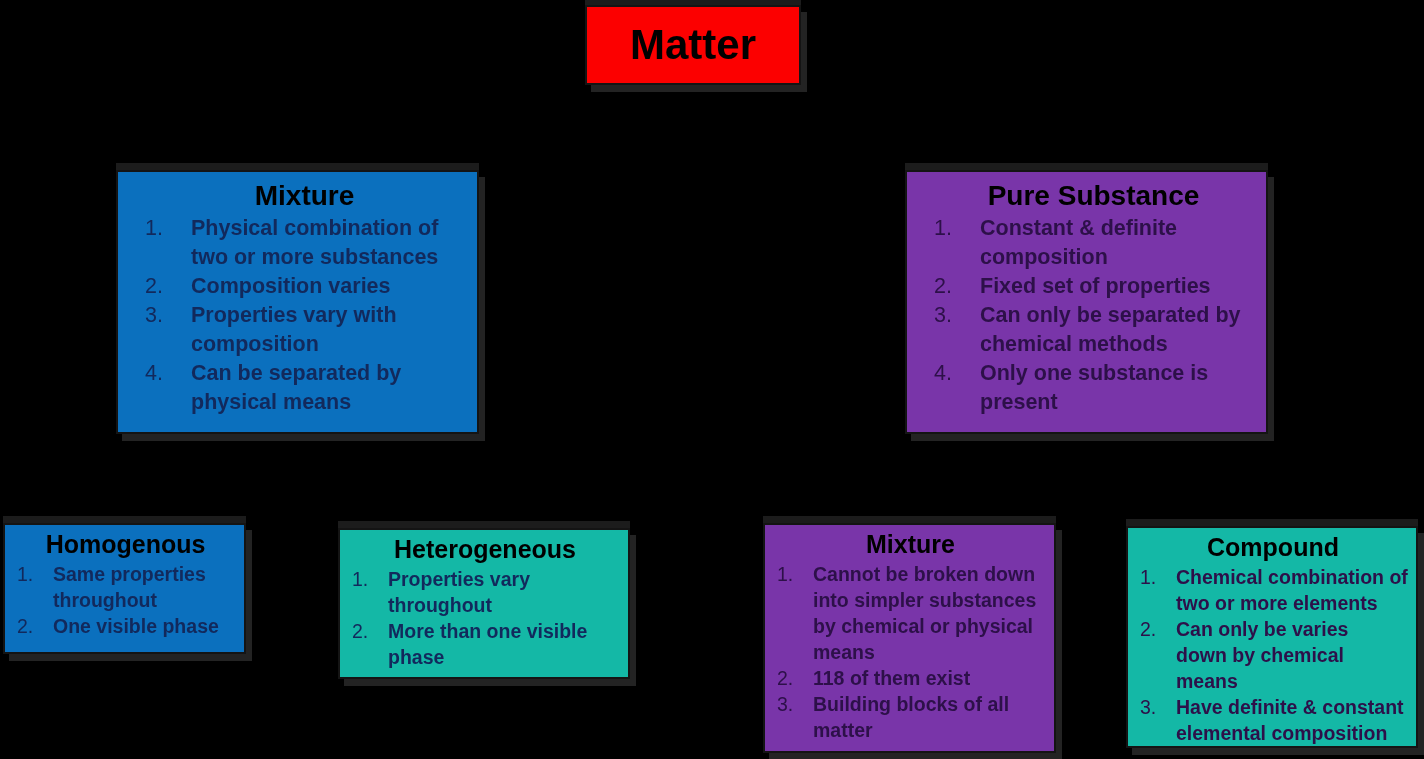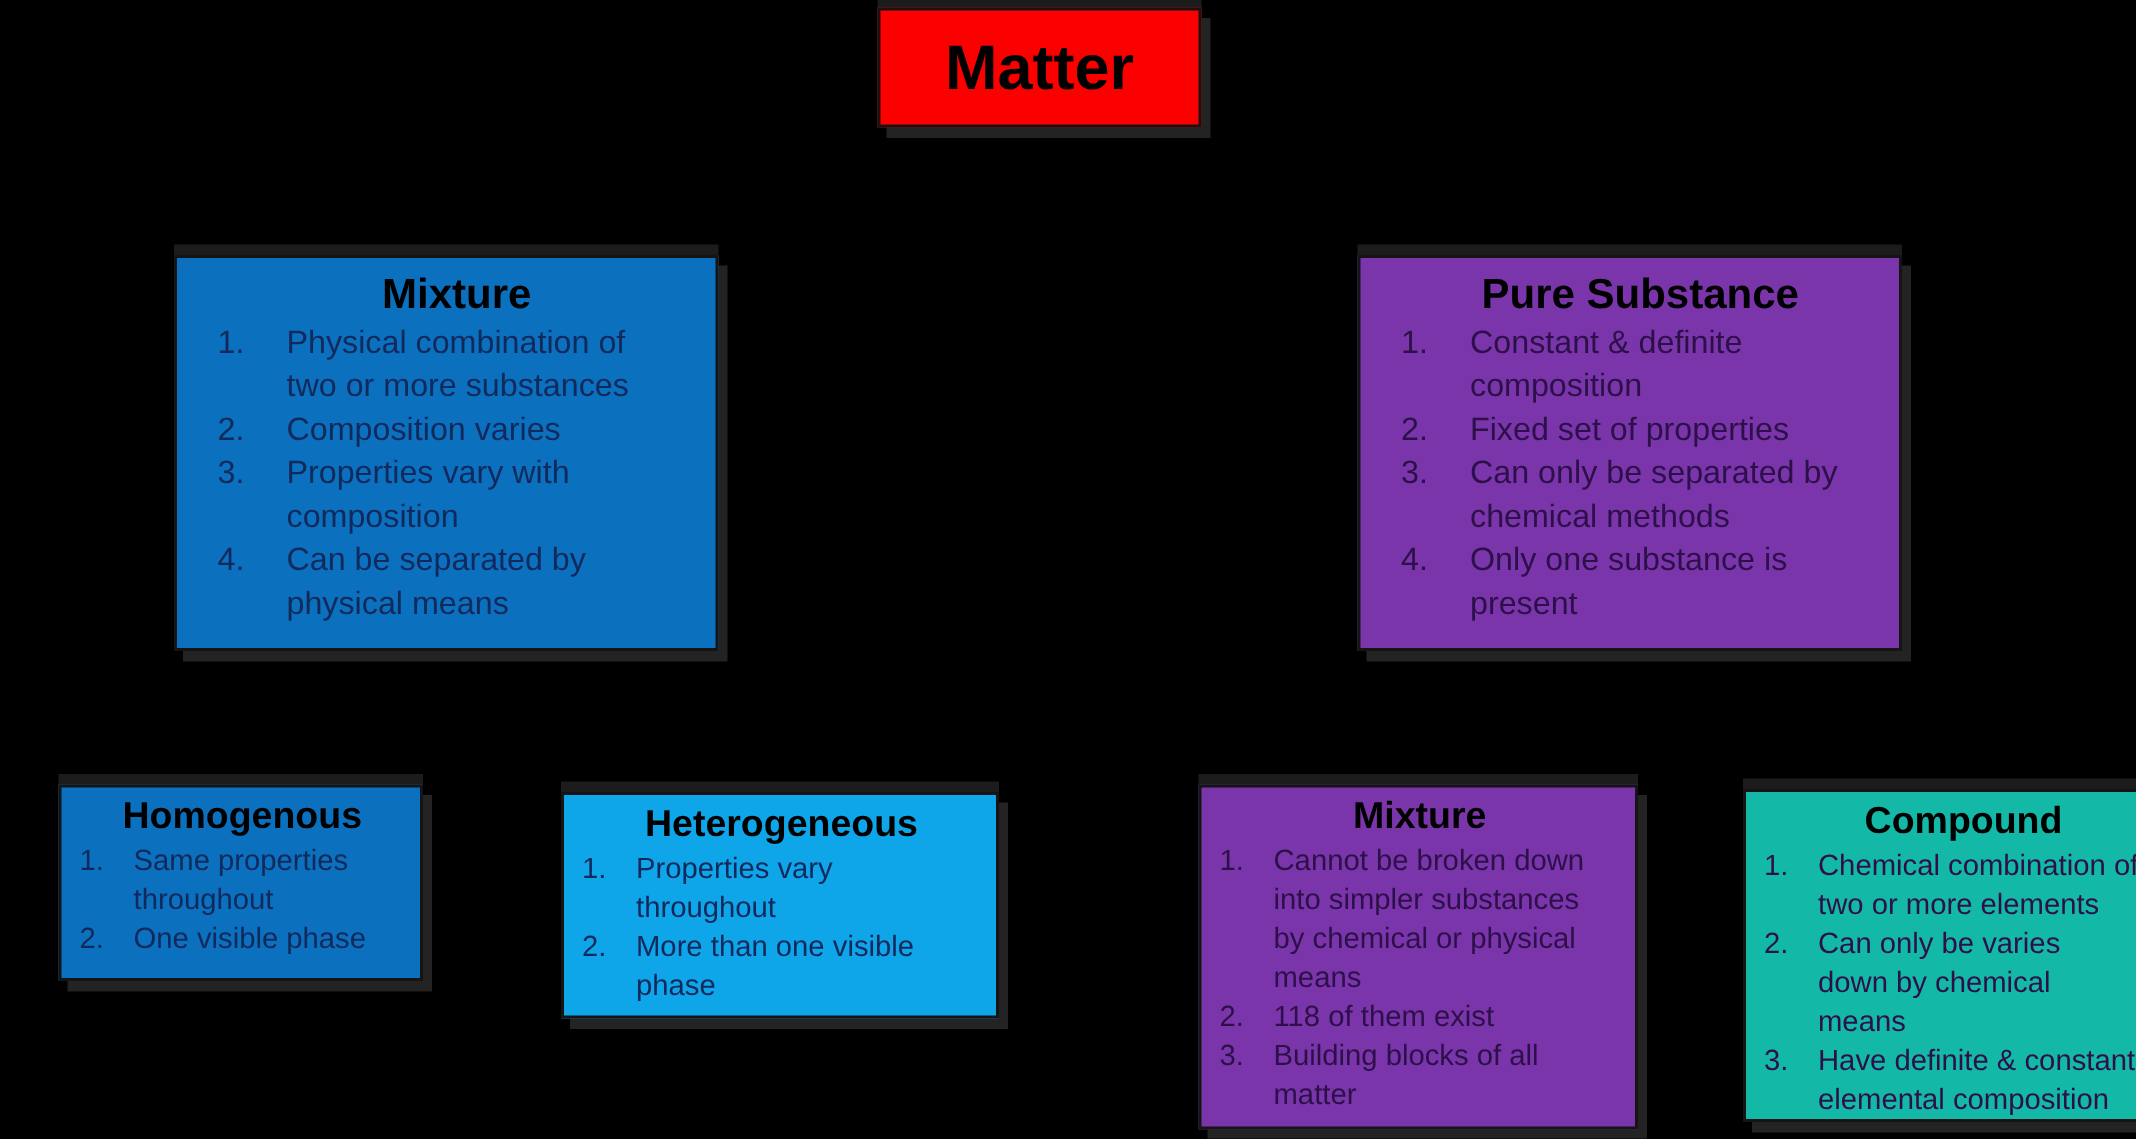--- a/index.html
+++ b/index.html
@@ -4,28 +4,28 @@
 <style>
   html,body{margin:0;padding:0;background:#000;}
   body{width:1424px;height:759px;position:relative;overflow:hidden;
        font-family:"Liberation Sans",sans-serif;}
   .stage{position:absolute;left:0;top:0;width:1154px;height:759px;background:#000;}
   .node{position:absolute;box-sizing:border-box;border:2px solid #141414;
         box-shadow:6px 7px 0 #232323, 0 -7px 0 #1c1c1c;color:#000;}
   .title{font-weight:700;text-align:center;color:#000;}
   .item{display:flex;align-items:flex-start;}
   .item .num{flex:none;}
-  .item .txt{white-space:pre-line;}
+  .item .txt{white-space:pre-line;font-weight:bold;}
   
   .big{padding:5px 8px 0 22px;}
   .big .title{font-size:28px;line-height:37px;}
   .big .item{font-size:21.5px;line-height:29px;}
   .big .num{width:46px;padding-left:5px;}
   
-  .small{padding:3px 6px 0 8px;margin-left:36px;}
+  .small{padding:3px 6px 0 8px;}
   .small .title{font-size:25px;line-height:33px;}
   .small .item{font-size:19.5px;line-height:26px;}
   .small .num{width:36px;padding-left:4px;}
   
   .blue-body .item{color:#12295C;}
   .purple-body .item{color:#2D1049;}
   
   #matter{left:585px;top:5px;width:216px;height:80px;
           display:flex;align-items:center;justify-content:center;}
   #matter .title{font-size:42px;line-height:44px;}
@@ -97,21 +97,21 @@
       <span class="num">1.</span>
       <span class="txt">Same properties
 throughout</span>
     </div>
     <div class="item">
       <span class="num">2.</span>
       <span class="txt">One visible phase</span>
     </div>
   </div>
 
-  <div class="node small blue-body" id="heterogeneous" style="background: #0ea5e9;">
+  <div class="node small blue-body" id="heterogeneous" style="background: #14b8a6;">
     <div class="title">Heterogeneous</div>
     <div class="item">
       <span class="num">1.</span>
       <span class="txt">Properties vary
 throughout</span>
     </div>
     <div class="item">
       <span class="num">2.</span>
       <span class="txt">More than one visible
 phase</span>

